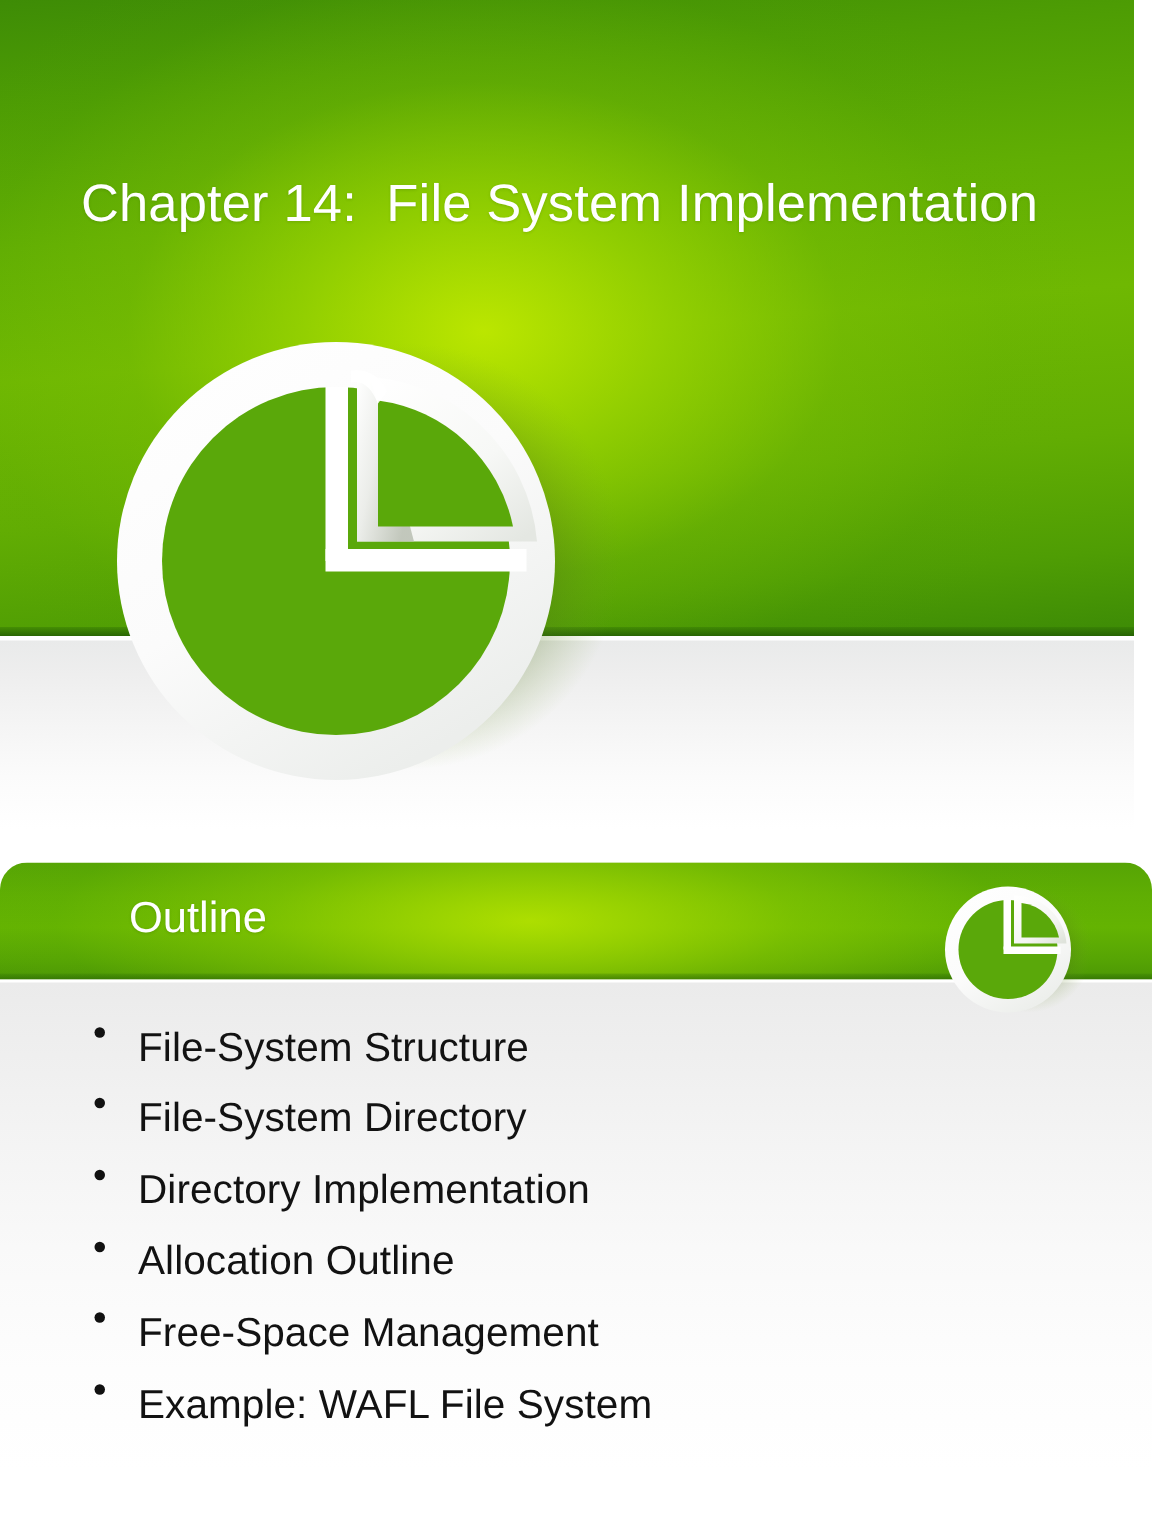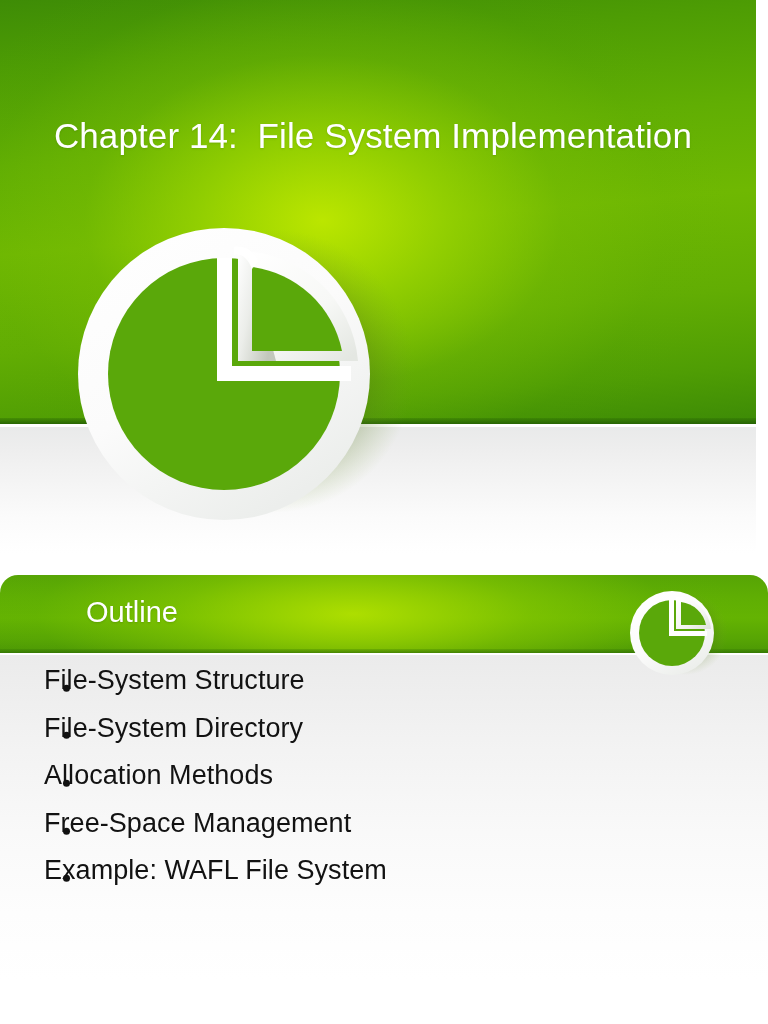--- a/index.html
+++ b/index.html
@@ -103,22 +103,22 @@
   .logo-small svg { width:100%; height:100%; display:block; }
 
   
   .bullets {
     position:absolute; left:0; top:90px; width:768px;
     list-style:none;
   }
   .bullet-row {
     position:relative;
     height:47.6px;
-    padding-left:44px;
-    display:flex; align-items:flex-start;
+    padding-left:92px;
+    display:flex; align-items:flex-end;
   }
   .bullet-dot {
     position:absolute; left:63px; top:50%;
     transform:translateY(-60%);
     width:7px; height:7px; border-radius:50%;
     background:#111111;
   }
   .bullet-label {
     color:#121212;
     font-size:27px;
@@ -205,21 +205,25 @@
       <li class="bullet-row">
         <span class="bullet-dot"></span>
         <span class="bullet-label">File-System Structure</span>
       </li>
       <li class="bullet-row">
         <span class="bullet-dot"></span>
         <span class="bullet-label">File-System Directory</span>
       </li>
       <li class="bullet-row">
         <span class="bullet-dot"></span>
-        <span class="bullet-label">Allocation Methods</span>
+        <span class="bullet-label">Directory Implementation</span>
+      </li>
+      <li class="bullet-row">
+        <span class="bullet-dot"></span>
+        <span class="bullet-label">Allocation Outline</span>
       </li>
       <li class="bullet-row">
         <span class="bullet-dot"></span>
         <span class="bullet-label">Free-Space Management</span>
       </li>
       <li class="bullet-row">
         <span class="bullet-dot"></span>
         <span class="bullet-label">Example: WAFL File System</span>
       </li>
     </ul>

